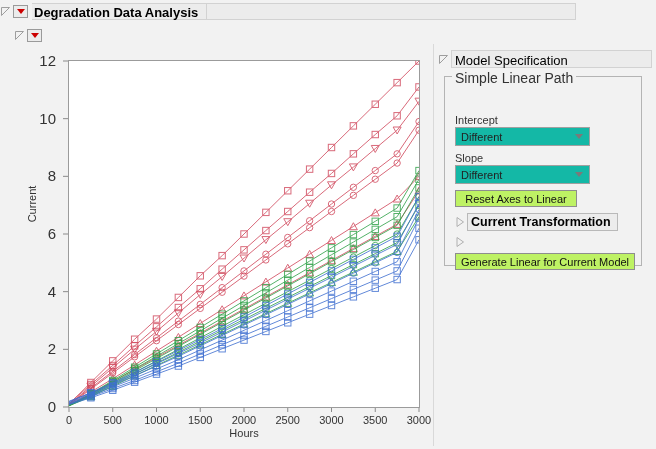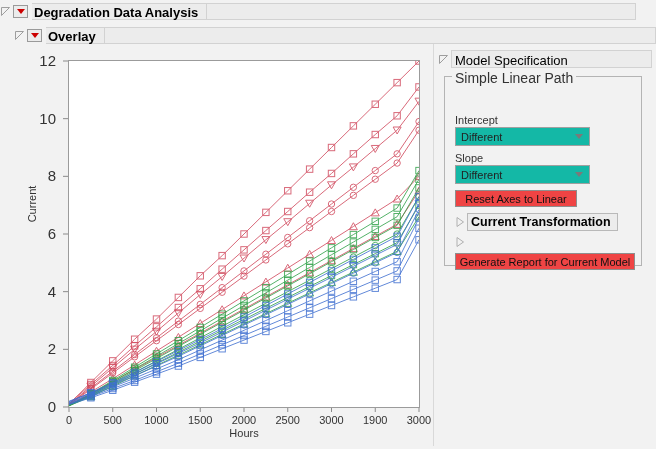--- a/index.html
+++ b/index.html
@@ -7,21 +7,21 @@
     width:656px;height:449px;overflow:hidden;
     background:#f2f2f2;
     font-family:"Liberation Sans", sans-serif;
     font-size:11px;color:#111;
     -webkit-font-smoothing:antialiased;
   }
   .app{position:relative;width:656px;height:449px;background:#f2f2f2;}
 
   
   .outline-row{display:flex;align-items:center;height:19px;}
-  .outline-l1{position:absolute;left:0;top:2px;width:636px;}
+  .outline-l1{position:absolute;left:0;top:2px;width:576px;}
   .outline-l2{position:absolute;left:14px;top:26px;width:642px;}
 
   .tri{
     width:11px;height:11px;margin-right:2px;flex:0 0 auto;position:relative;
   }
   .tri svg{display:block;}
 
   .redbtn{
     width:15px;height:13px;box-sizing:border-box;
     border:1px solid #9a9a9a;background:#ececec;
@@ -103,21 +103,21 @@
     position:absolute;right:7px;top:6px;width:7px;height:5px;
   }
   .combo .chev:after{
     content:"";position:absolute;left:0;top:0;width:0;height:0;
     border-left:4px solid transparent;border-right:4px solid transparent;
     border-top:5px solid #7a7a7a;
   }
 
   .btn{
     display:inline-flex;align-items:center;justify-content:center;
-    border:1px solid #8e8e8e;background:#ef4444;box-sizing:border-box;
+    border:1px solid #8e8e8e;background:#bef264;box-sizing:border-box;
     font-size:11px;color:#111;height:17px;padding:0 4px;white-space:nowrap;
   }
   .btn-reset{width:122px;margin-bottom:6px;}
   .btn-gen{width:180px;height:17px;}
 
   .exp-row{display:flex;align-items:center;margin-bottom:5px;}
   .exp-tri{width:10px;height:12px;margin-right:2px;flex:0 0 auto;}
   .exp-btn{
     border:1px solid #b9b9b9;background:#ececec;box-sizing:border-box;
     height:18px;line-height:16px;padding:0 6px 0 3px;
@@ -142,24 +142,20 @@
     </div>
   </div>
 
   <div class="outline-row outline-l2">
     <span class="tri">
       <svg width="11" height="11" viewBox="0 0 11 11">
           <path d="M1.5 1.5 L1.5 9.5 L9.5 1.5 Z" fill="none" stroke="#9e9e9e" stroke-width="1"></path>
         </svg>
     </span>
     <span class="redbtn"></span>
-    <div class="titlewrap">
-      <span class="outline-title">Overlay</span>
-      <span class="titlebar-fill"></span>
-    </div>
   </div>
 
   <div class="chart-panel">
     <div class="axiswrap">
       <div class="ylabel">Current</div>
       <div class="xlabel">Hours</div>
       <div id="ytickhost">
           <div class="ytick" style="top: 354px; left: 12px; right: auto;">0</div>
           <div class="ytick" style="top: 296.333px; left: 12px; right: auto;">2</div>
           <div class="ytick" style="top: 238.667px; left: 12px; right: auto;">4</div>
@@ -169,21 +165,21 @@
           <div class="ytick" style="top: 8px; left: 12px; right: auto;">12</div>
         </div>
       <div id="xtickhost">
           <div class="xtick" style="left: 55px; top: 366px;">0</div>
           <div class="xtick" style="left: 98.75px; top: 366px;">500</div>
           <div class="xtick" style="left: 142.5px; top: 366px;">1000</div>
           <div class="xtick" style="left: 186.25px; top: 366px;">1500</div>
           <div class="xtick" style="left: 230px; top: 366px;">2000</div>
           <div class="xtick" style="left: 273.75px; top: 366px;">2500</div>
           <div class="xtick" style="left: 317.5px; top: 366px;">3000</div>
-          <div class="xtick" style="left: 361.25px; top: 366px;">1900</div>
+          <div class="xtick" style="left: 361.25px; top: 366px;">3500</div>
           <div class="xtick" style="left: 405px; top: 366px;">3000</div>
         </div>
       <svg id="tickmarks" class="plotsvg" width="418" height="398">
           <line x1="49" y1="359" x2="54" y2="359" stroke="#8a8a8a" stroke-width="1"></line>
           <line x1="49" y1="301.3333333333333" x2="54" y2="301.3333333333333" stroke="#8a8a8a" stroke-width="1"></line>
           <line x1="49" y1="243.66666666666669" x2="54" y2="243.66666666666669" stroke="#8a8a8a" stroke-width="1"></line>
           <line x1="49" y1="186" x2="54" y2="186" stroke="#8a8a8a" stroke-width="1"></line>
           <line x1="49" y1="128.33333333333334" x2="54" y2="128.33333333333334" stroke="#8a8a8a" stroke-width="1"></line>
           <line x1="49" y1="70.66666666666663" x2="54" y2="70.66666666666663" stroke="#8a8a8a" stroke-width="1"></line>
           <line x1="49" y1="13" x2="54" y2="13" stroke="#8a8a8a" stroke-width="1"></line>
@@ -605,17 +601,17 @@
         </div>
 
         <div class="exp-row">
           <span class="exp-tri">
             <svg width="10" height="12" viewBox="0 0 10 12">
                 <path d="M2 1.5 L2 10.5 L8.5 6 Z" fill="none" stroke="#b0b0b0" stroke-width="1"></path>
               </svg>
           </span>
         </div>
 
-        <div class="btn btn-gen">Generate Report for Current Model</div>
+        <div class="btn btn-gen">Generate Linear for Current Model</div>
       </div>
     </div>
   </div>
 </div>
 
 </body></html>

